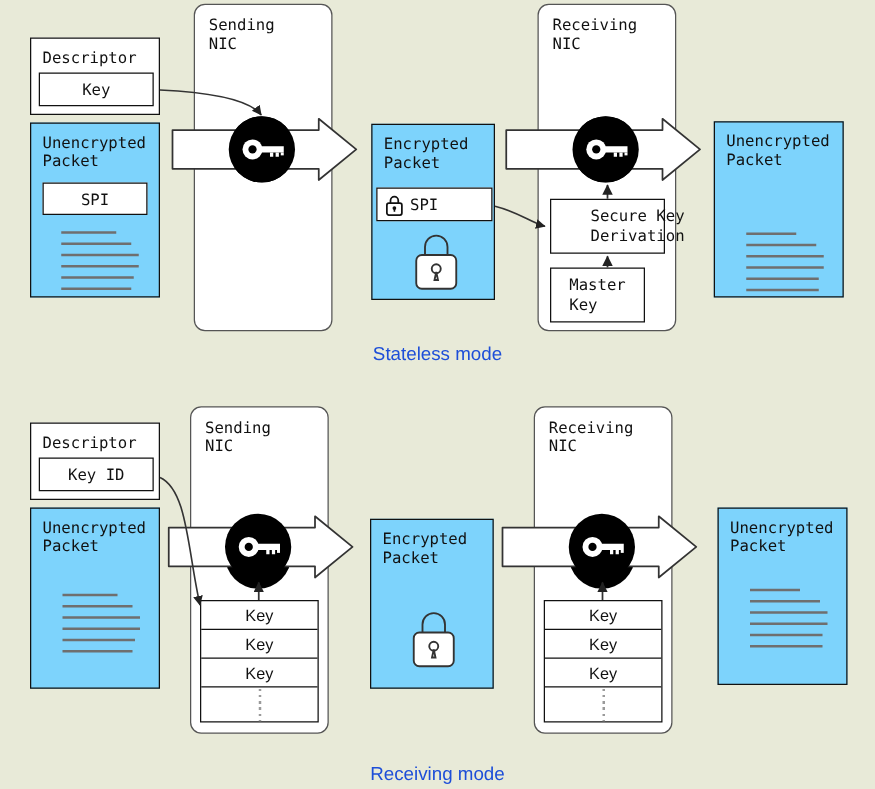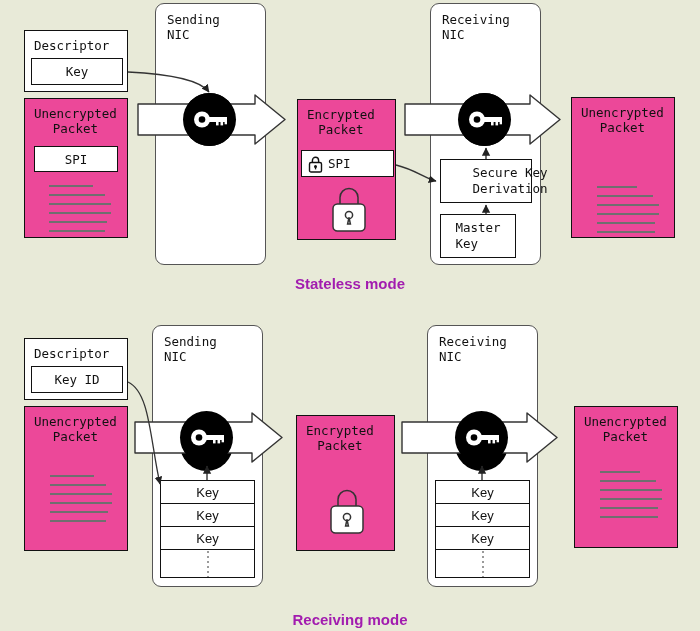--- a/index.html
+++ b/index.html
@@ -9,24 +9,23 @@
     font-family:"DejaVu Sans Mono", monospace;
     overflow:hidden;
     position:relative;
   }
   .stage{position:absolute;left:0;top:0;width:700px;height:631px;}
   .panel{position:absolute;}
 
   
   .box{
     position:absolute;
-    background:#ec4899;
+    background:#7dd3fc;
     border:1.4px solid #111;
     box-sizing:border-box;
-    text-align:center;
   }
   .nic{
     position:absolute;
     background:#ffffff;
     border:1.4px solid #555;
     border-radius:9px;
     box-sizing:border-box;
   }
   .nic-label{
     position:absolute;
@@ -97,23 +96,22 @@
   .vdots{
     width:2px;height:26px;
     background:repeating-linear-gradient(to bottom,#9a9a9a 0 2px,transparent 2px 5px);
   }
 
   
   .caption{
     position:absolute;
     font-family:"Liberation Sans", sans-serif;
     font-size:15px;
-    color:#a21caf;
+    color:#1d4ed8;
     text-align:center;
-    font-weight:bold;
   }
 
   svg.overlay{position:absolute;left:0;top:0;width:700px;height:631px;pointer-events:none;}
 </style>
 </head>
 <body>
 
 <div class="stage">
 
   <div class="panel" style="left:0;top:0;width:700px;height:300px;">

